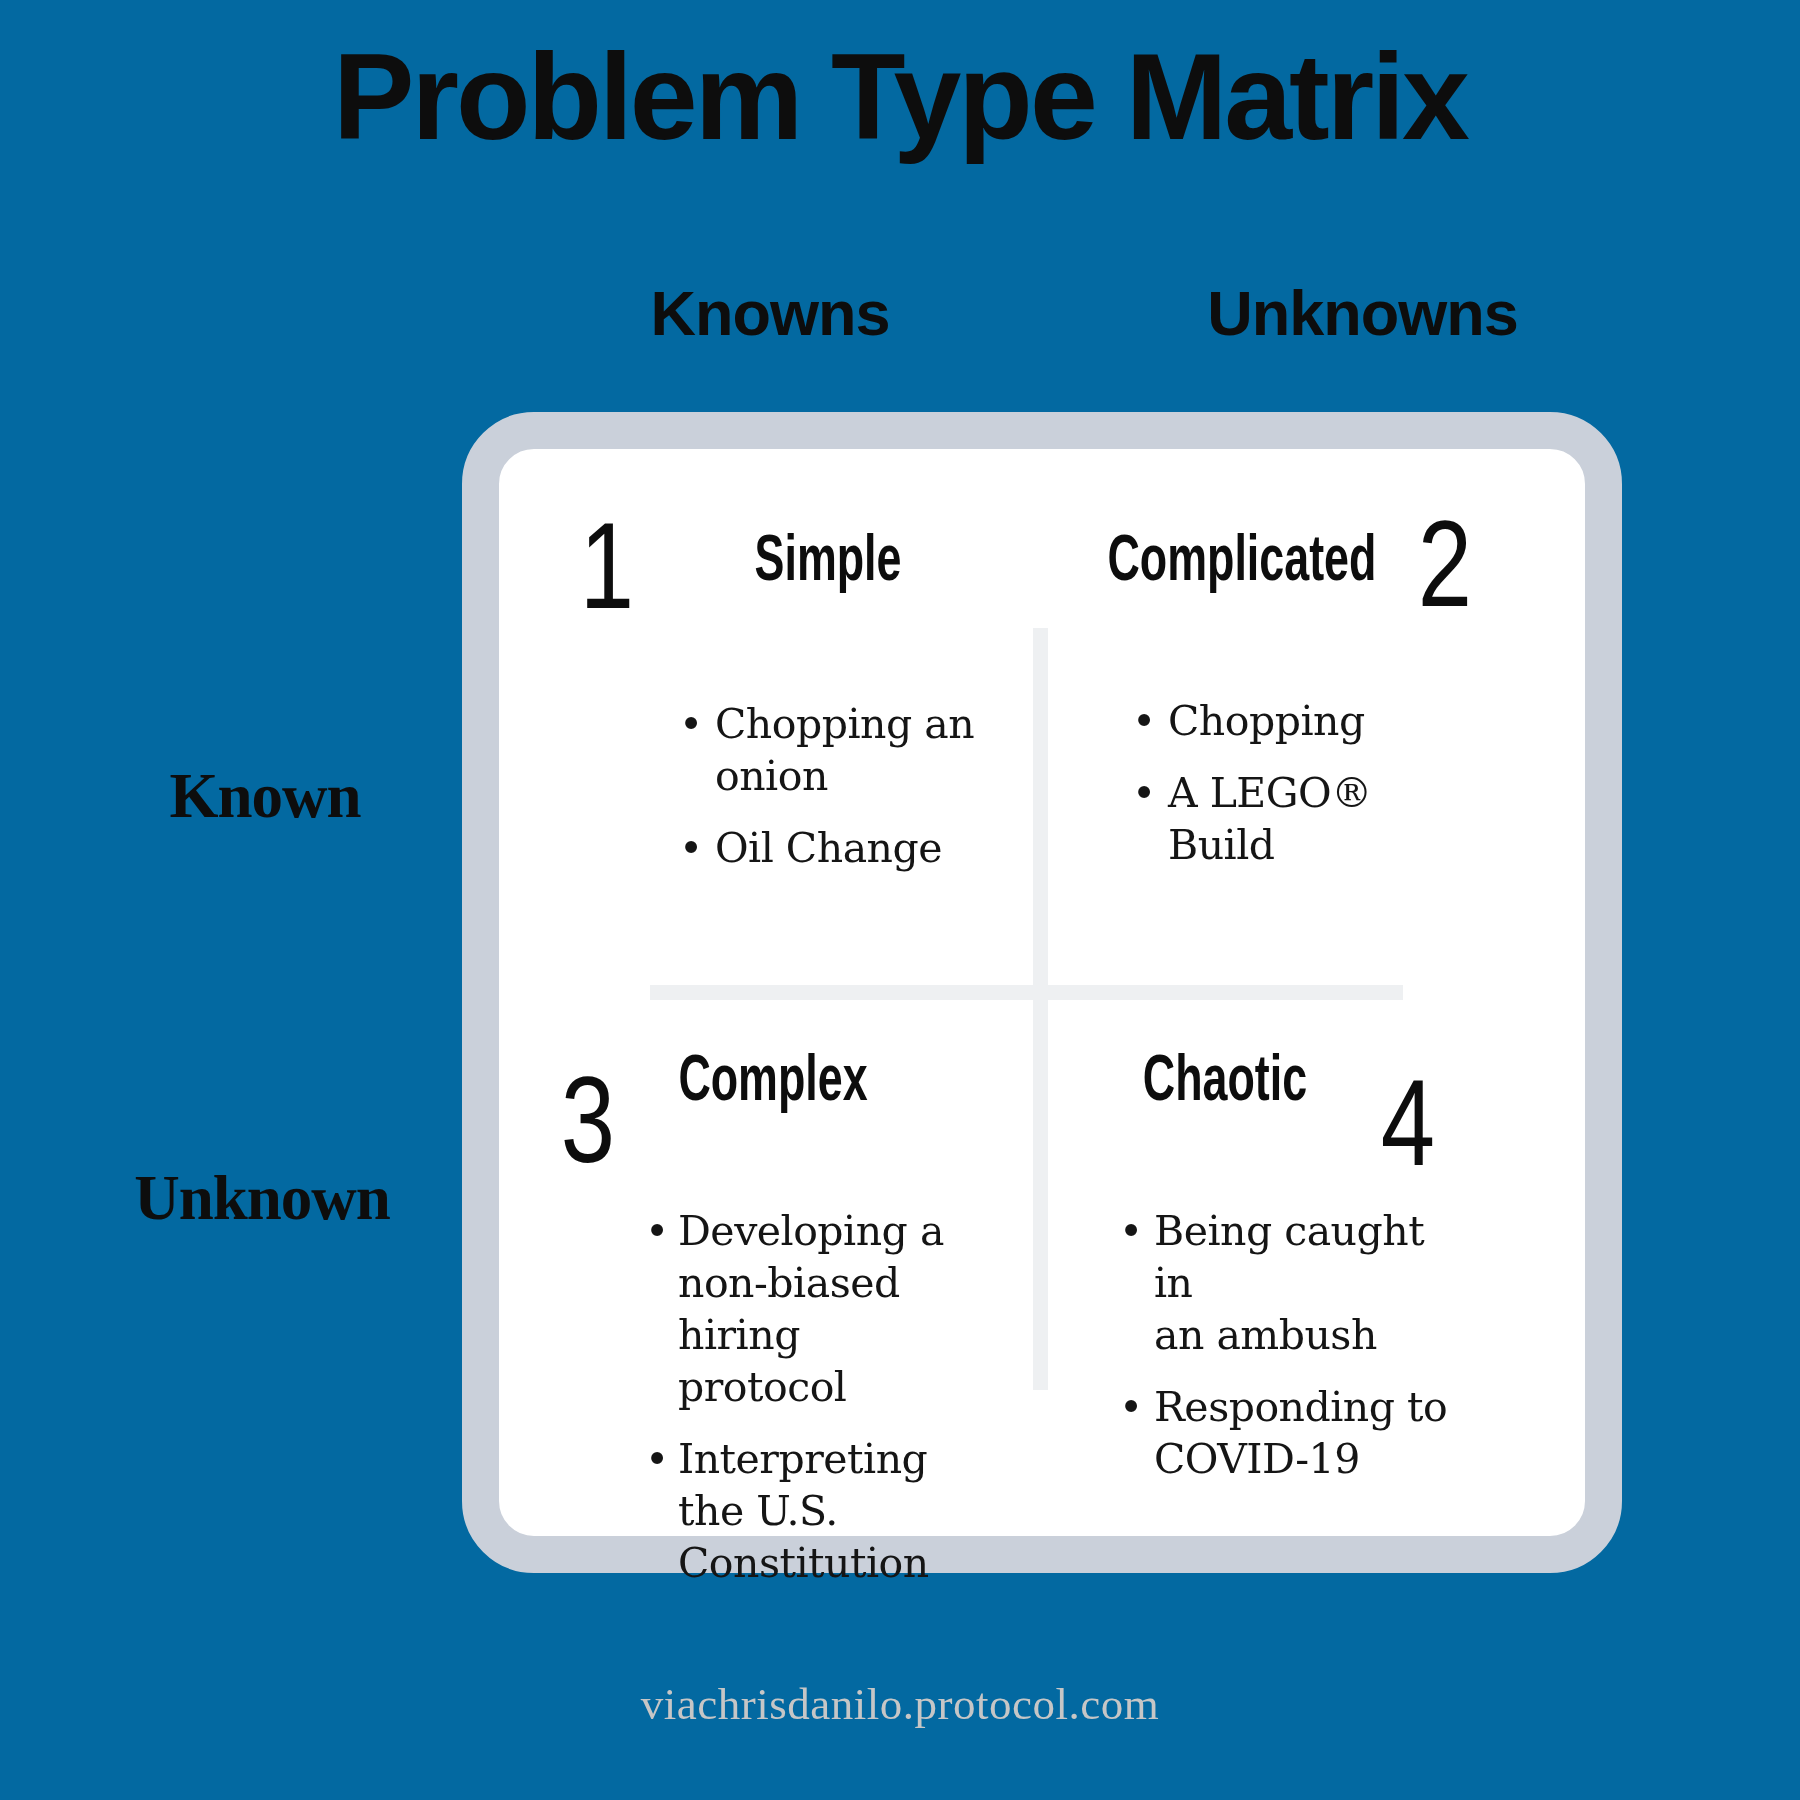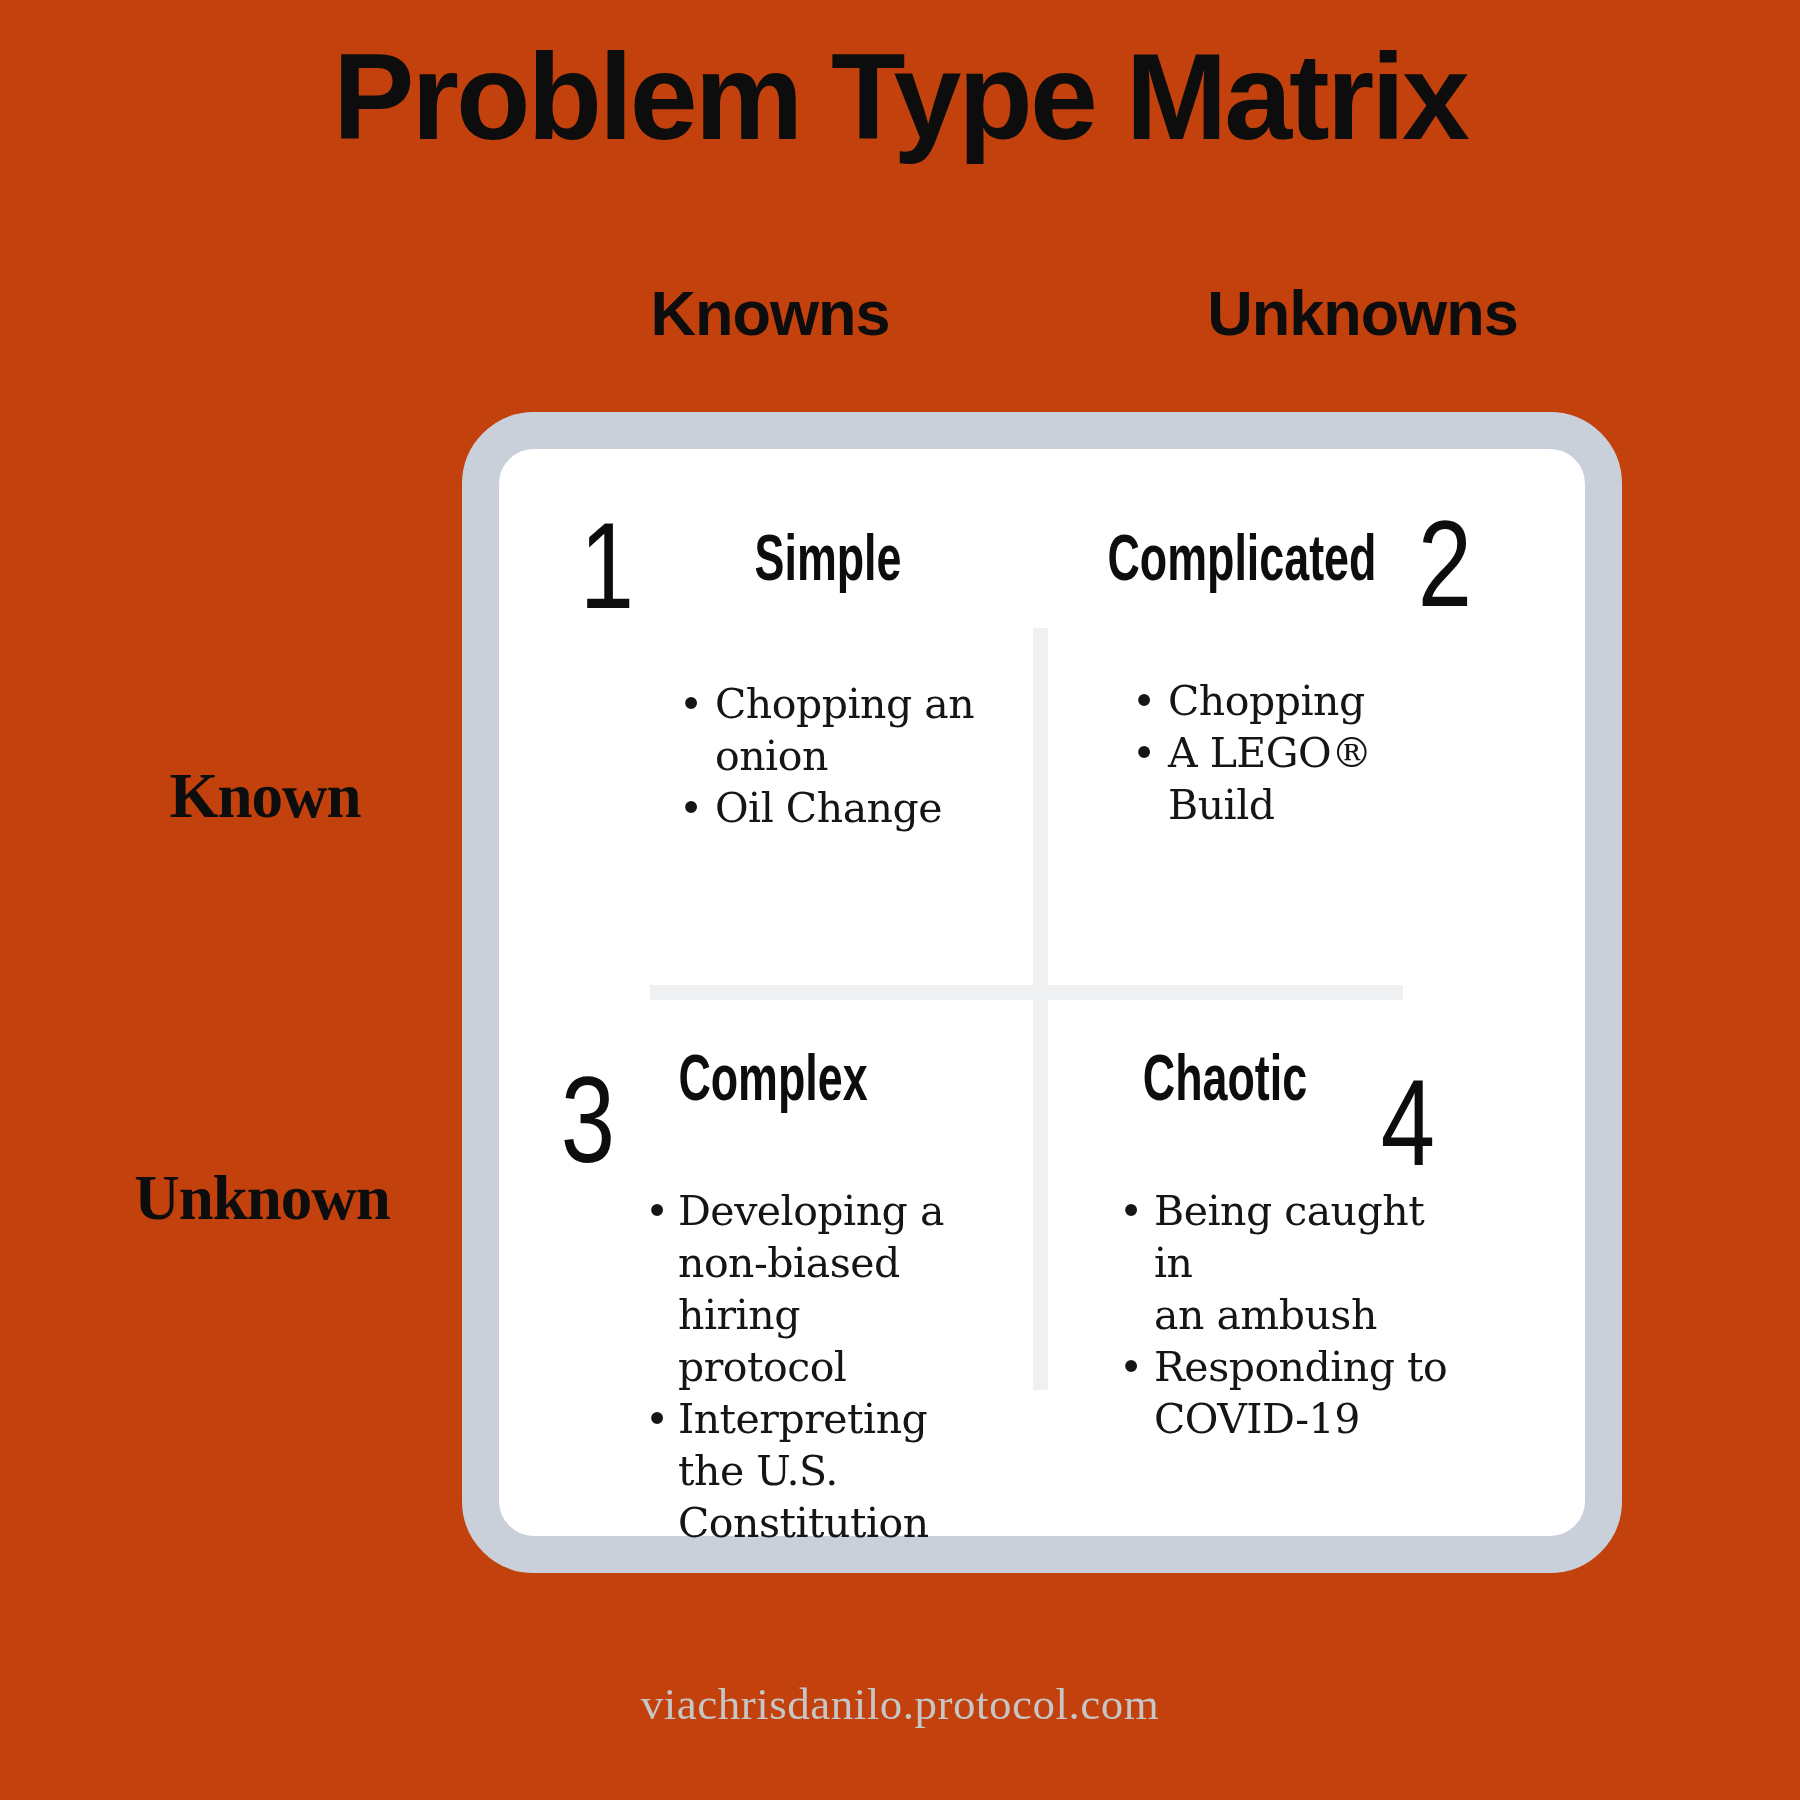--- a/index.html
+++ b/index.html
@@ -1,17 +1,17 @@
 <!DOCTYPE html>
 <html style="--border: #cad0da; --divider: #eef0f2; --footer: #c6c6c6;"><head>
 <meta charset="utf-8">
 <style>
   html,body{margin:0;padding:0;background:#ffffff;}
   .canvas{
-    position:relative;width:1800px;height:1800px;background:#c2410c;
+    position:relative;width:1800px;height:1800px;background:#0369a1;
     font-family:"Liberation Sans",sans-serif;color:#0d0d0d;overflow:hidden;
   }
   .title{
     position:absolute;top:30px;left:0;width:100%;margin:0;
     text-align:center;font-size:122px;font-weight:800;letter-spacing:-3px;line-height:1.1;
   }
   .col-header{
     position:absolute;top:279px;font-size:63px;font-weight:800;
     text-align:center;letter-spacing:-1px;line-height:1.1;
   }
@@ -45,21 +45,21 @@
   }
   .t1{left:678px;top:526px;width:300px;}
   .t2{left:1055px;top:526px;width:350px;}
   .t3{left:623px;top:1046px;width:300px;}
   .t4{left:1075px;top:1046px;width:300px;}
   .qlist{
     position:absolute;list-style:none;margin:0;padding:0;
     font-family:"DejaVu Serif",serif;font-size:41px;line-height:52px;
     letter-spacing:-0.5px;color:#151515;
   }
-  .qlist li{position:relative;padding-left:38px;white-space:pre-line;}
+  .qlist li{position:relative;padding-left:38px;white-space:pre-line;margin-top:20px;}
   .qlist li::before{content:"\2022";position:absolute;left:2px;top:0;}
   .l1{left:677px;top:678px;width:310px;}
   .l2{left:1130px;top:675px;width:340px;}
   .l3{left:645px;top:1185px;width:330px;}
   .l3 li{padding-left:33px;}
   .l3 li::before{left:0;}
   .l4{left:1119px;top:1185px;width:345px;}
   .l4 li{padding-left:35px;}
   .l4 li::before{left:0;}
   .footer{

